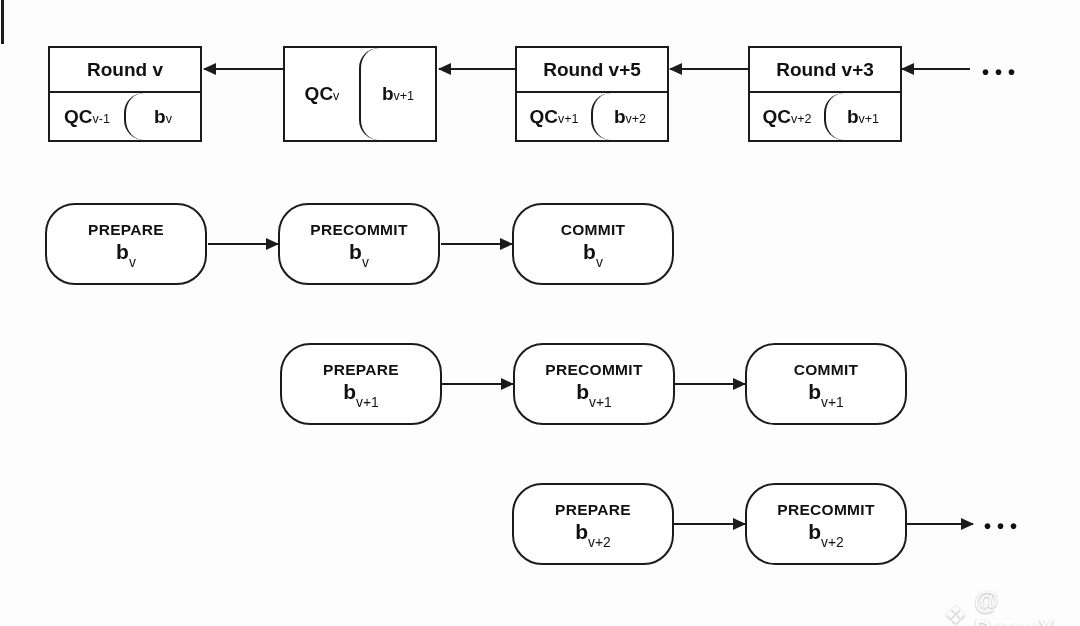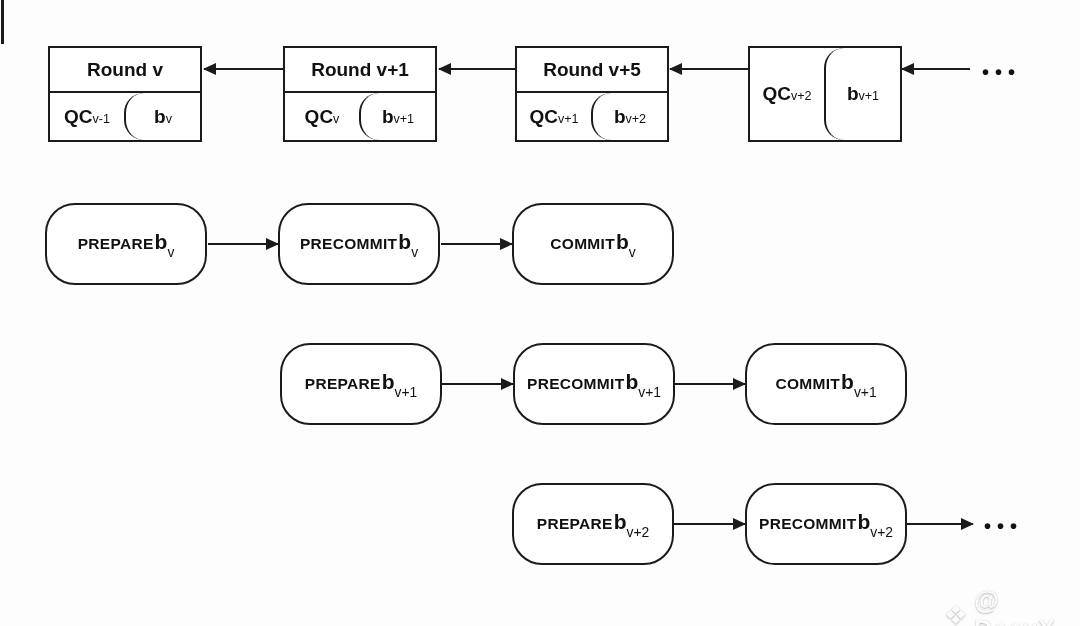--- a/index.html
+++ b/index.html
@@ -37,21 +37,21 @@
   }
   .cell + .cell { border-left:2.5px solid var(--line,#1b1b1b); }
   sub.sb {
     font-size:0.66em; font-weight:400; line-height:1;
     position:relative; bottom:-0.2em;
   }
   
   .pill {
     position:absolute; width:162px; height:82px;
     border:2px solid var(--line,#1b1b1b); border-radius:30px; background:#fff;
-    display:flex; flex-direction:row; align-items:center; justify-content:center;
+    display:flex; flex-direction:column; align-items:center; justify-content:center;
     gap:1px;
   }
   .pill-label { font-size:15.5px; font-weight:700; letter-spacing:0.3px; }
   .pill-block { font-size:21px; font-weight:700; }
   
   .arrow { position:absolute; height:2px; background:var(--line,#1b1b1b); }
   .arrow.point-left::before {
     content:""; position:absolute; left:-1px; top:-5px; width:0; height:0;
     border-right:13px solid var(--line,#1b1b1b);
     border-top:6px solid transparent; border-bottom:6px solid transparent;
@@ -92,21 +92,20 @@
           <sub class="sb">v-1</sub>
         </div>
       <div class="cell">
           <span>b</span>
           <sub class="sb">v</sub>
         </div>
     </div>
   </div>
 
   <div class="round-box" style="left:283px">
-    <div class="round-title">Round v+1</div>
     <div class="round-cells">
       <div class="cell">
           <span>QC</span>
           <sub class="sb">v</sub>
         </div>
       <div class="cell">
           <span>b</span>
           <sub class="sb">v+1</sub>
         </div>
     </div>
@@ -120,20 +119,21 @@
           <sub class="sb">v+1</sub>
         </div>
       <div class="cell">
           <span>b</span>
           <sub class="sb">v+2</sub>
         </div>
     </div>
   </div>
 
   <div class="round-box" style="left:748px">
+    <div class="round-title">Round v+3</div>
     <div class="round-cells">
       <div class="cell">
           <span>QC</span>
           <sub class="sb">v+2</sub>
         </div>
       <div class="cell">
           <span>b</span>
           <sub class="sb">v+1</sub>
         </div>
     </div>

